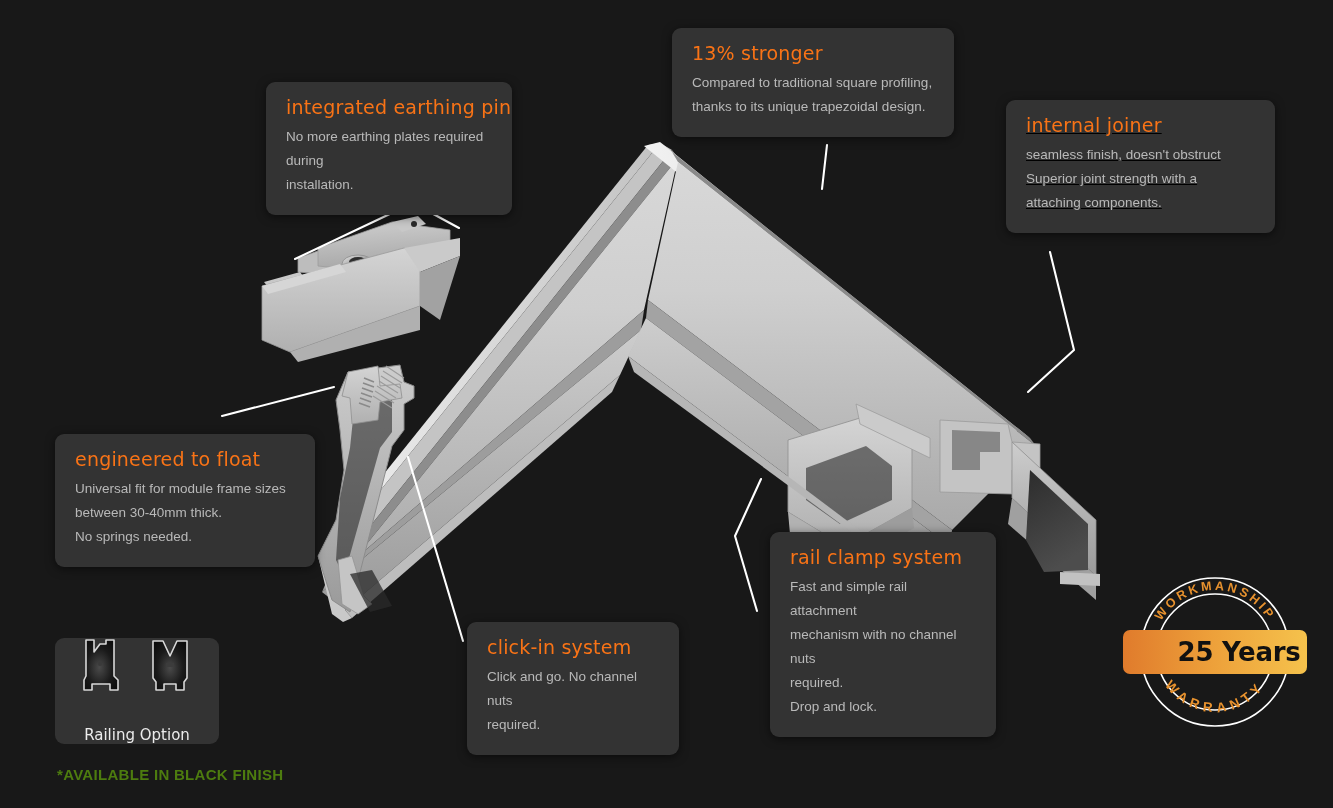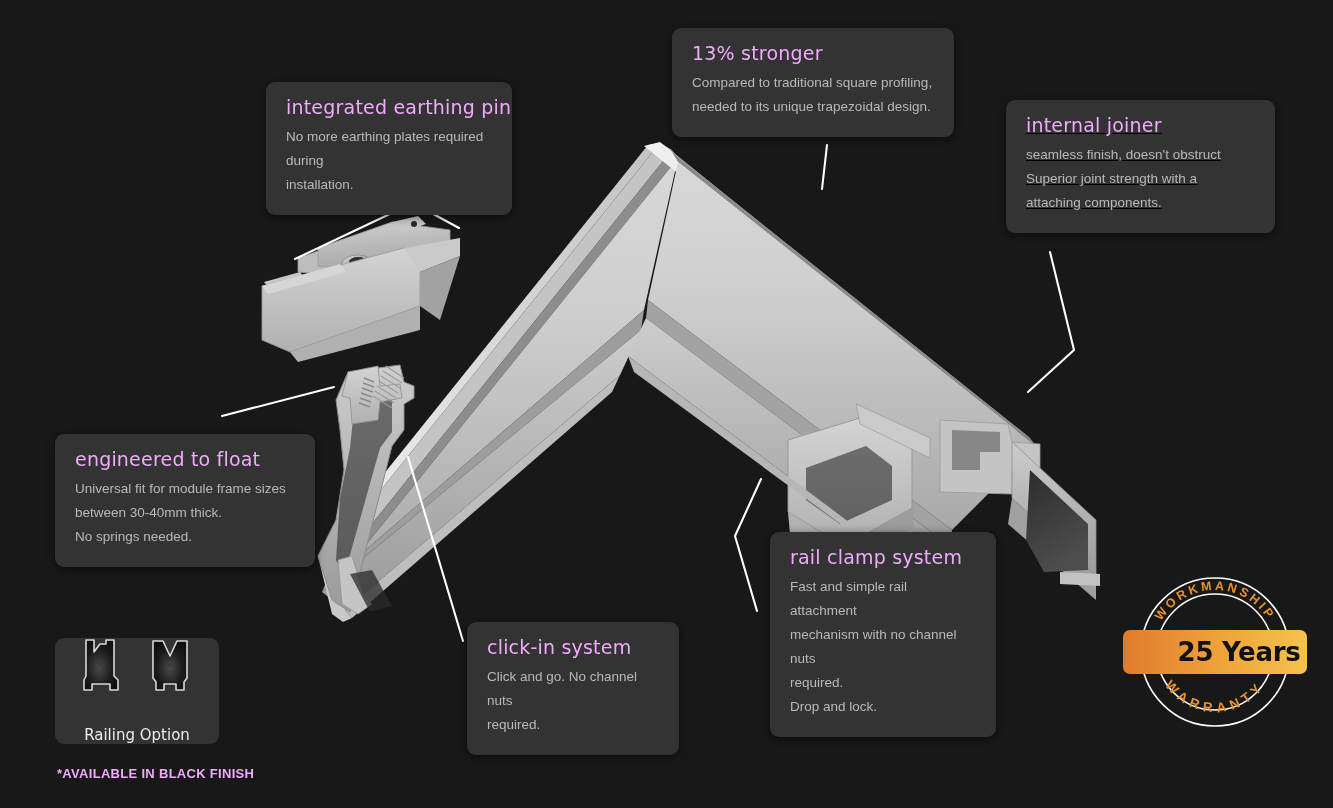--- a/index.html
+++ b/index.html
@@ -22,21 +22,21 @@
 
   
   .callout {
     position:absolute;
     background:#333333;
     border-radius:9px;
     padding:14px 20px 18px 20px;
     box-shadow:0 2px 10px rgba(0,0,0,.55);
   }
   .callout .c-title {
-    color:#f0abfc;
+    color:#f97316;
     font-size:19px;
     font-weight:400;
     letter-spacing:.2px;
     margin-bottom:7px;
     white-space:nowrap;
     font-family:"DejaVu Sans", sans-serif;
   }
   .callout .c-body {
     color:#b9b9b9;
     font-size:13.5px;
@@ -63,22 +63,22 @@
     gap:4px;
   }
   #railing-icons { display:flex; gap:22px; align-items:flex-end; height:56px; }
   #railing-option .r-label {
     color:#ececec; font-size:15px; font-family:"DejaVu Sans", sans-serif;
   }
 
   
   #black-finish-note {
     position:absolute; left:57px; top:766px;
-    color:#f0abfc;
-    font-size:13px;
+    color:#4d7c0f;
+    font-size:15px;
     font-weight:700;
     letter-spacing:.3px;
   }
 
   
   #warranty-badge {
     position:absolute; left:1125px; top:562px;
     width:180px; height:180px;
   }
   #warranty-badge .banner {
@@ -268,21 +268,21 @@
     <div class="c-body">
       <span class="c-body-line">No more earthing plates required during</span>
       <span class="c-body-line">installation.</span>
     </div>
   </div>
 
   <div class="callout" id="callout-stronger">
     <div class="c-title">13% stronger</div>
     <div class="c-body">
       <span class="c-body-line">Compared to traditional square profiling,</span>
-      <span class="c-body-line">needed to its unique trapezoidal design.</span>
+      <span class="c-body-line">thanks to its unique trapezoidal design.</span>
     </div>
   </div>
 
   <div class="callout" id="callout-joiner">
     <div class="c-title">internal joiner</div>
     <div class="c-body">
       <span class="c-body-line">seamless finish, doesn't obstruct</span>
       <span class="c-body-line">Superior joint strength with a</span>
       <span class="c-body-line">attaching components.</span>
     </div>

